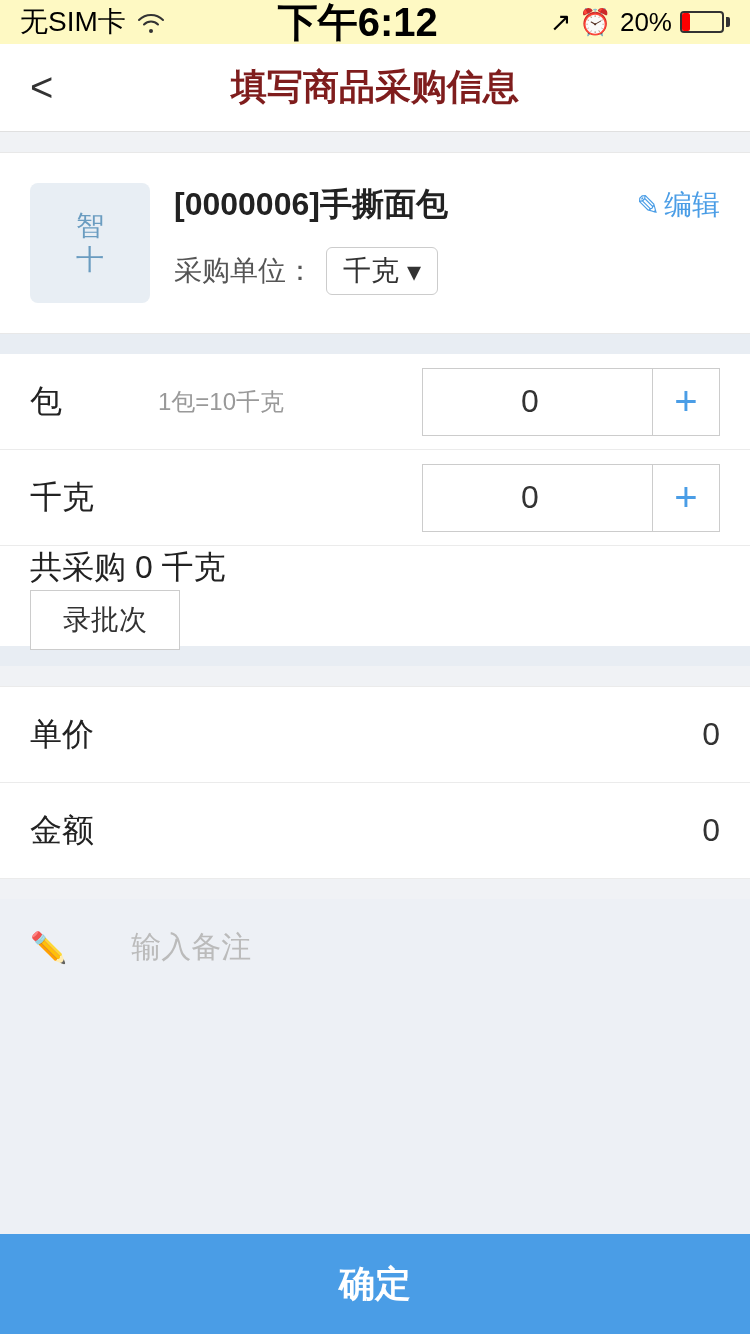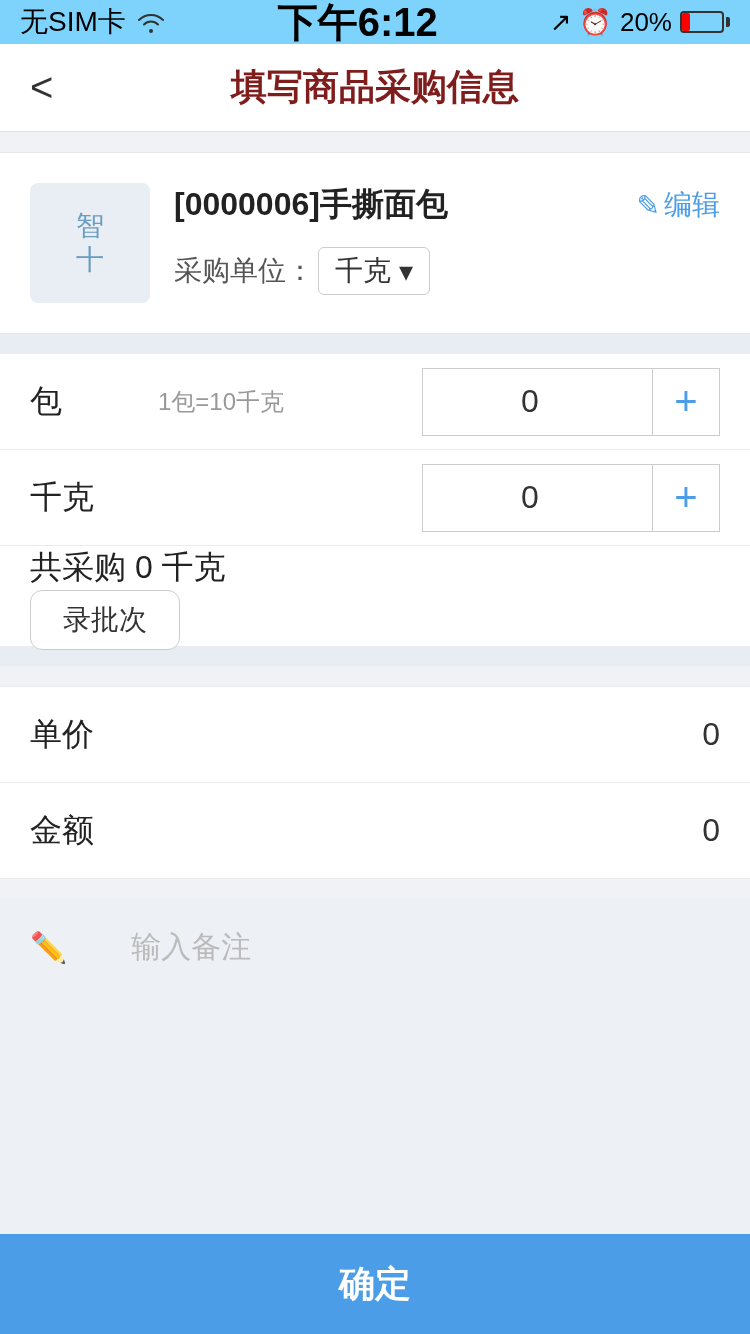--- a/index.html
+++ b/index.html
@@ -9,21 +9,21 @@
       min-height: 1334px;
       font-family: -apple-system, "PingFang SC", "Helvetica Neue", Arial, sans-serif;
       background: #f0f2f5;
       font-size: 32px;
     }
 
     
     .status-bar {
       width: 750px;
       height: 44px;
-      background: #7dd3fc;
+      background: #fef9c3;
       display: flex;
       align-items: center;
       justify-content: space-between;
       padding: 0 20px;
       font-size: 28px;
       font-weight: 500;
     }
     .status-left { display: flex; align-items: center; gap: 10px; }
     .status-center { font-size: 40px; font-weight: 600; text-align: center; }
     .status-right { display: flex; align-items: center; gap: 8px; font-size: 26px; }
@@ -206,21 +206,21 @@
       height: 100px;
       background: #fff;
       flex-direction: column;
     }
     .summary-text {
       font-size: 32px;
       color: #222;
     }
     .batch-btn {
       border: 1.5px solid #ccc;
-      border-radius: 12px;
+      border-radius: 0;
       padding: 10px 32px;
       font-size: 28px;
       color: #333;
       background: #fff;
       cursor: pointer;
     }
 
     
     .price-section {
       background: #fff;
@@ -330,21 +330,21 @@
   </div>
   <div class="product-info">
     <div class="product-name-row">
       <div class="product-name">[0000006]手撕面包</div>
       <div class="edit-btn">
         <span>✎</span>
         <span>编辑</span>
       </div>
     </div>
     <div class="unit-row">
-      <div style="display:flex;align-items:center;gap:4px;">
+      <div style="display:flex;align-items:center;gap:12px;">
         <span class="unit-label">采购单位：</span>
         <div class="unit-select">
           <span>千克</span>
           <span>▾</span>
         </div>
       </div>
     </div>
   </div>
 </div>
 

